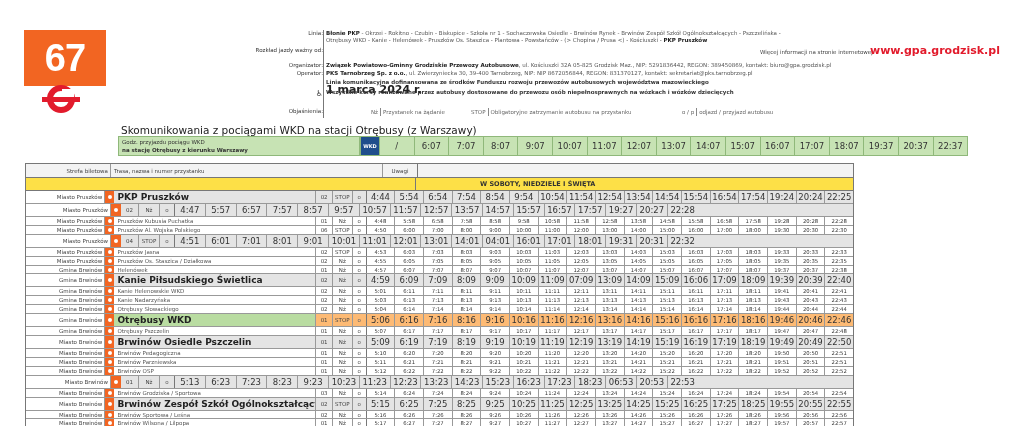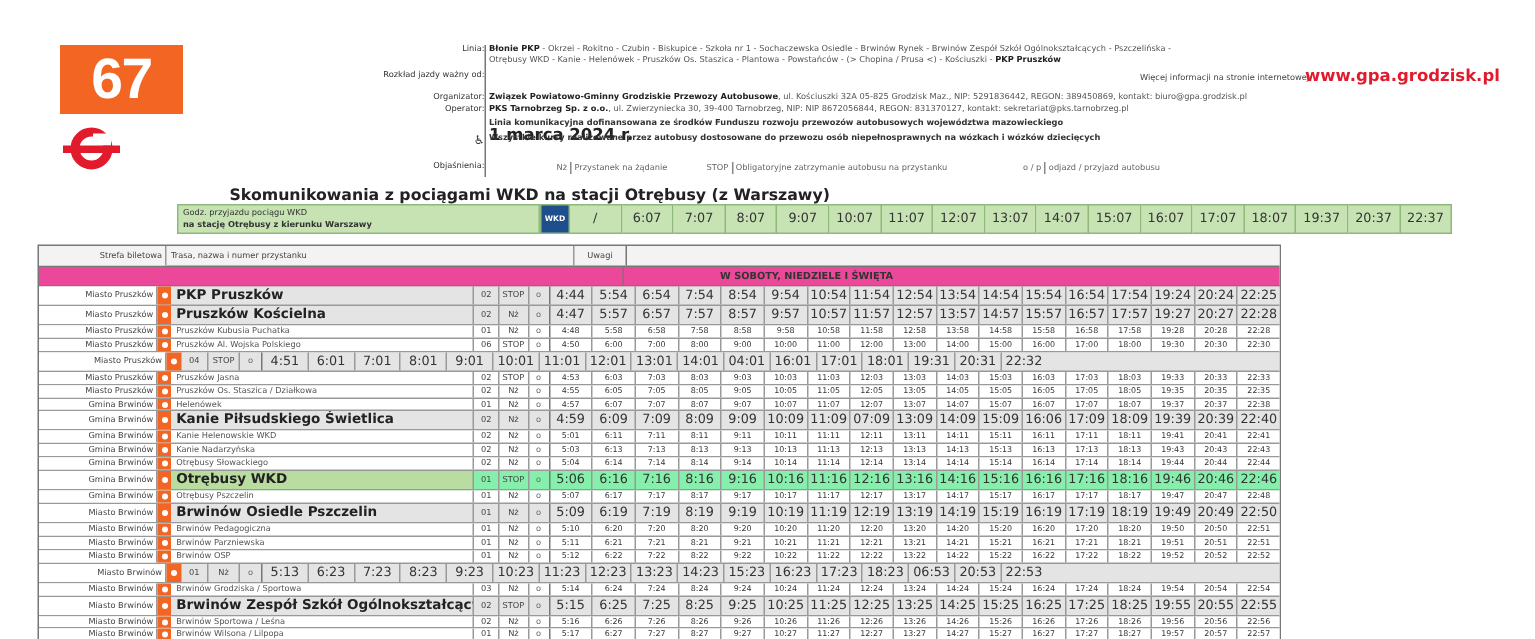--- a/index.html
+++ b/index.html
@@ -1,40 +1,40 @@
 <!DOCTYPE html>
 <html><head>
 <meta charset="utf-8">
 <style>
   html,body{margin:0;padding:0;background:#fff;}
   body{width:1023px;height:426px;overflow:hidden;position:relative;font-family:"DejaVu Sans",sans-serif;color:#222;}
   .abs{position:absolute;}
-  #line-badge{left:40px;top:30px;width:82px;height:46px;background:#f26522;color:#fff;font-family:"Liberation Sans",sans-serif;font-weight:bold;font-size:38px;display:flex;align-items:center;justify-content:center;letter-spacing:-1px;}
+  #line-badge{left:24px;top:30px;width:82px;height:56px;background:#f26522;color:#fff;font-family:"Liberation Sans",sans-serif;font-weight:bold;font-size:38px;display:flex;align-items:center;justify-content:center;letter-spacing:-1px;}
   #logo{left:40px;top:84px;width:42px;height:30px;}
   .hlabel{position:absolute;right:700px;font-size:5.5px;color:#333;text-align:right;white-space:nowrap;}
   .hval{position:absolute;left:326px;font-size:5.5px;color:#555;white-space:nowrap;}
   .hval b{color:#222;}
   #vline{left:323px;top:30px;width:1px;height:88px;background:#777;}
   #date{left:326px;top:44px;font-size:11px;font-weight:bold;color:#222;font-family:"DejaVu Sans",sans-serif;margin-top:39px;}
   #web-label{left:760px;top:49px;font-size:5.5px;color:#444;}
   #web-url{left:870px;top:44px;font-size:11px;font-weight:bold;color:#e21b2c;}
   .legend{position:absolute;top:108px;font-size:5.5px;color:#666;white-space:nowrap;}
   .legend .sep{display:inline-block;width:1px;height:8px;background:#888;vertical-align:middle;margin:0 2px;}
-  #title{left:121px;top:124px;font-size:10.5px;font-weight:bold;color:#222;margin-left:32px;}
+  #title{left:121px;top:124px;font-size:10.5px;font-weight:normal;color:#222;}
   #wkd-row{left:118px;top:136px;height:20px;display:flex;}
   #wkd-label{width:242px;background:#c7e3b4;border:1px solid #8fb87a;font-size:5.5px;padding:1px 3px;box-sizing:border-box;line-height:8px;color:#333;}
   #wkd-badge{width:20px;background:#1f4e8c;color:#fff;font-size:5px;font-weight:bold;display:flex;align-items:center;justify-content:center;border:1px solid #8fb87a;box-sizing:border-box;}
   .wkd-cell{width:34.6px;background:#c7e3b4;border:1px solid #8fb87a;border-left:none;box-sizing:border-box;font-size:8.5px;display:flex;align-items:center;justify-content:center;color:#333;}
   #tbl{left:25px;top:163px;width:827px;border:1px solid #777;}
   #thead{display:flex;height:13px;border-bottom:1px solid #777;background:#f3f3f3;font-size:5.5px;color:#444;}
-  #thead2{display:flex;height:12px;border-bottom:1px solid #777;background:#ec4899;}
+  #thead2{display:flex;height:12px;border-bottom:1px solid #777;background:#fde047;}
   .row{display:flex;border-bottom:1px solid #999;align-items:stretch;}
   .row.major{height:12px;background:#e4e4e4;}
   .row.minor{height:7.9px;background:#fff;}
-  .row.wkd{background:#86efac;}
+  .row.wkd{background:#fdba74;}
   .zone{width:85px;font-size:5.5px;color:#444;text-align:right;padding-right:2px;box-sizing:border-box;display:flex;align-items:center;justify-content:flex-end;background:#fff;border-right:1px solid #999;}
   .bar{width:10px;background:#f26522;display:flex;align-items:center;justify-content:center;}
   .dot{width:4px;height:4px;border-radius:50%;background:#fff;}
   .stop{width:217px;padding-left:3px;box-sizing:border-box;display:flex;align-items:center;border-right:1px solid #999;white-space:nowrap;overflow:hidden;}
   .row.major .stop{font-size:9px;font-weight:bold;color:#222;}
   .row.minor .stop{font-size:5.5px;color:#555;}
   .num{width:17px;font-size:5.5px;display:flex;align-items:center;justify-content:center;color:#444;border-right:1px solid #999;}
   .typ{width:20px;font-size:5.5px;display:flex;align-items:center;justify-content:center;color:#444;border-right:1px solid #999;}
   .o{width:14px;font-size:5.5px;display:flex;align-items:center;justify-content:center;color:#666;border-right:1px solid #777;}
   .t{width:29.8px;display:flex;align-items:center;justify-content:center;border-right:1px solid #999;color:#333;}
@@ -140,21 +140,20 @@
         <div class="t">17:54</div>
         <div class="t">19:24</div>
         <div class="t">20:24</div>
         <div class="t">22:25</div>
       </div>
       <div class="row major">
         <div class="zone">Miasto Pruszków</div>
         <div class="bar">
           <div class="dot"></div>
         </div>
-        <div class="stop">Pruszków Kościelna</div>
         <div class="num">02</div>
         <div class="typ">Nż</div>
         <div class="o">o</div>
         <div class="t">4:47</div>
         <div class="t">5:57</div>
         <div class="t">6:57</div>
         <div class="t">7:57</div>
         <div class="t">8:57</div>
         <div class="t">9:57</div>
         <div class="t">10:57</div>

